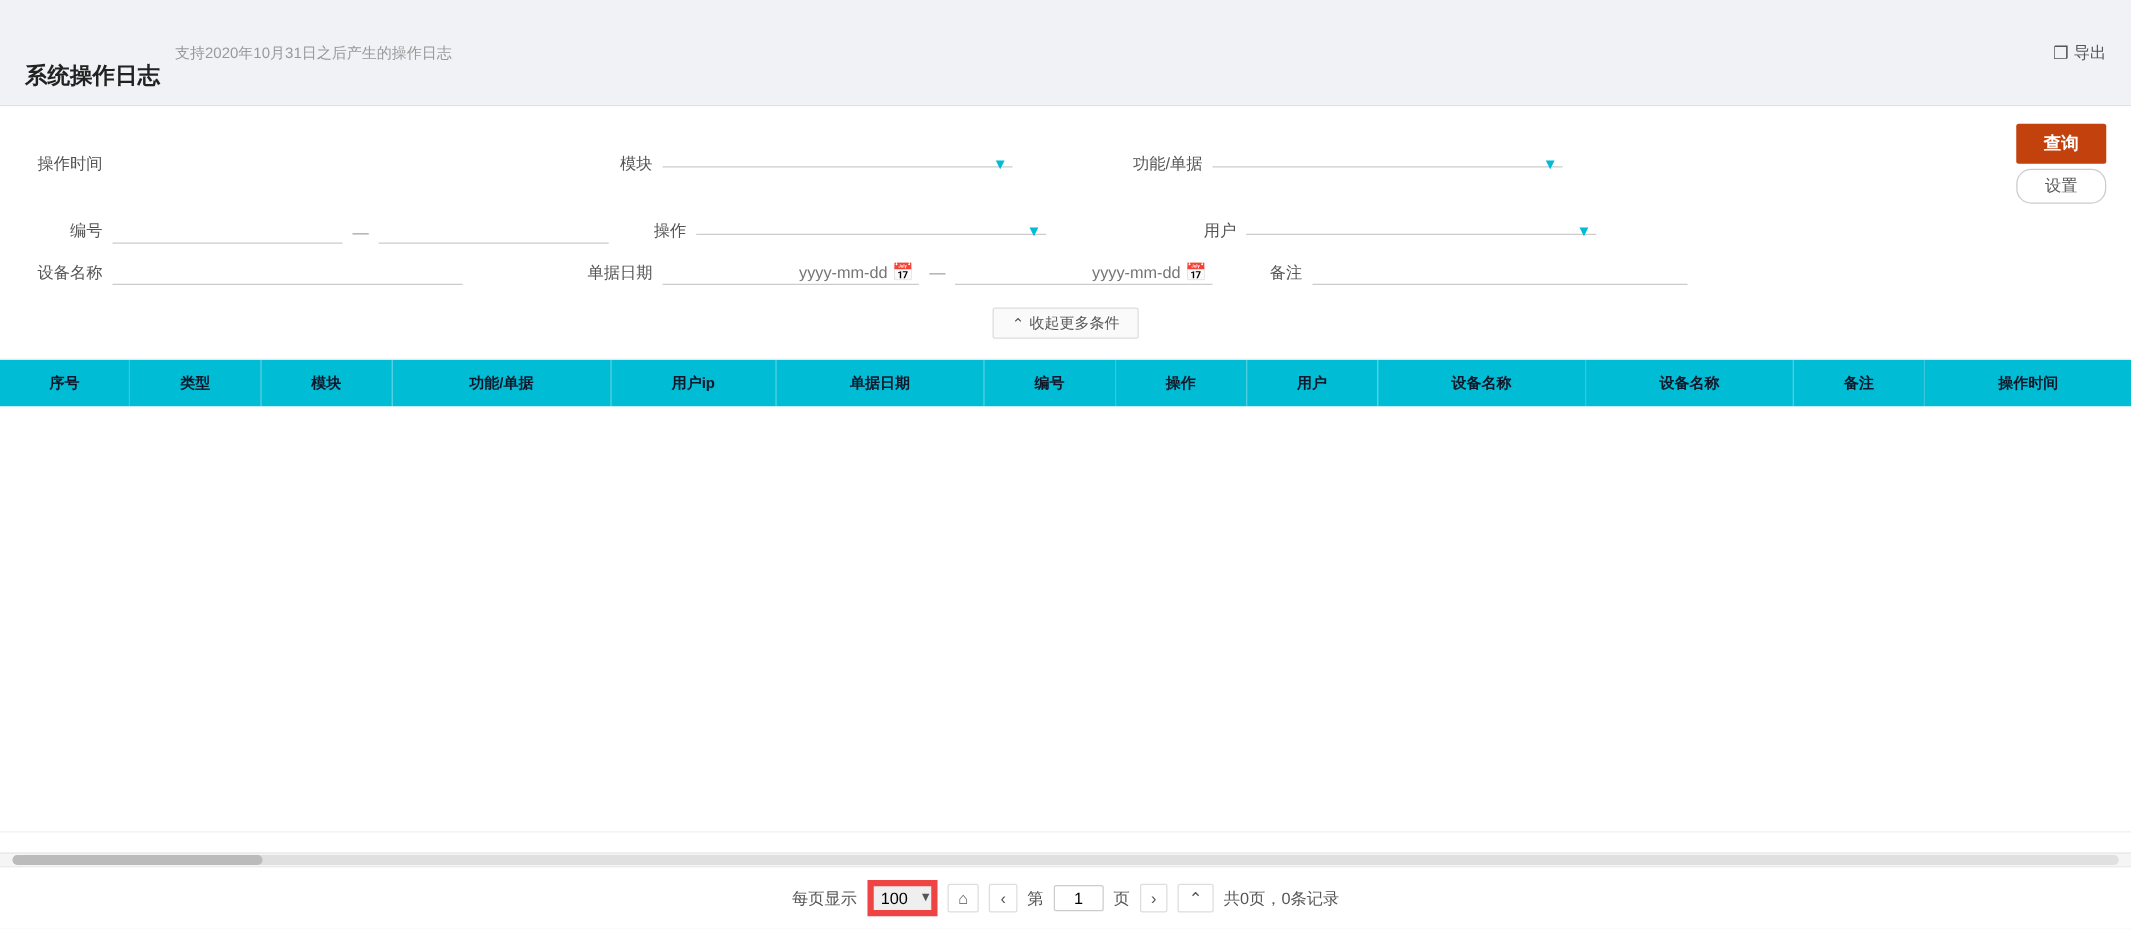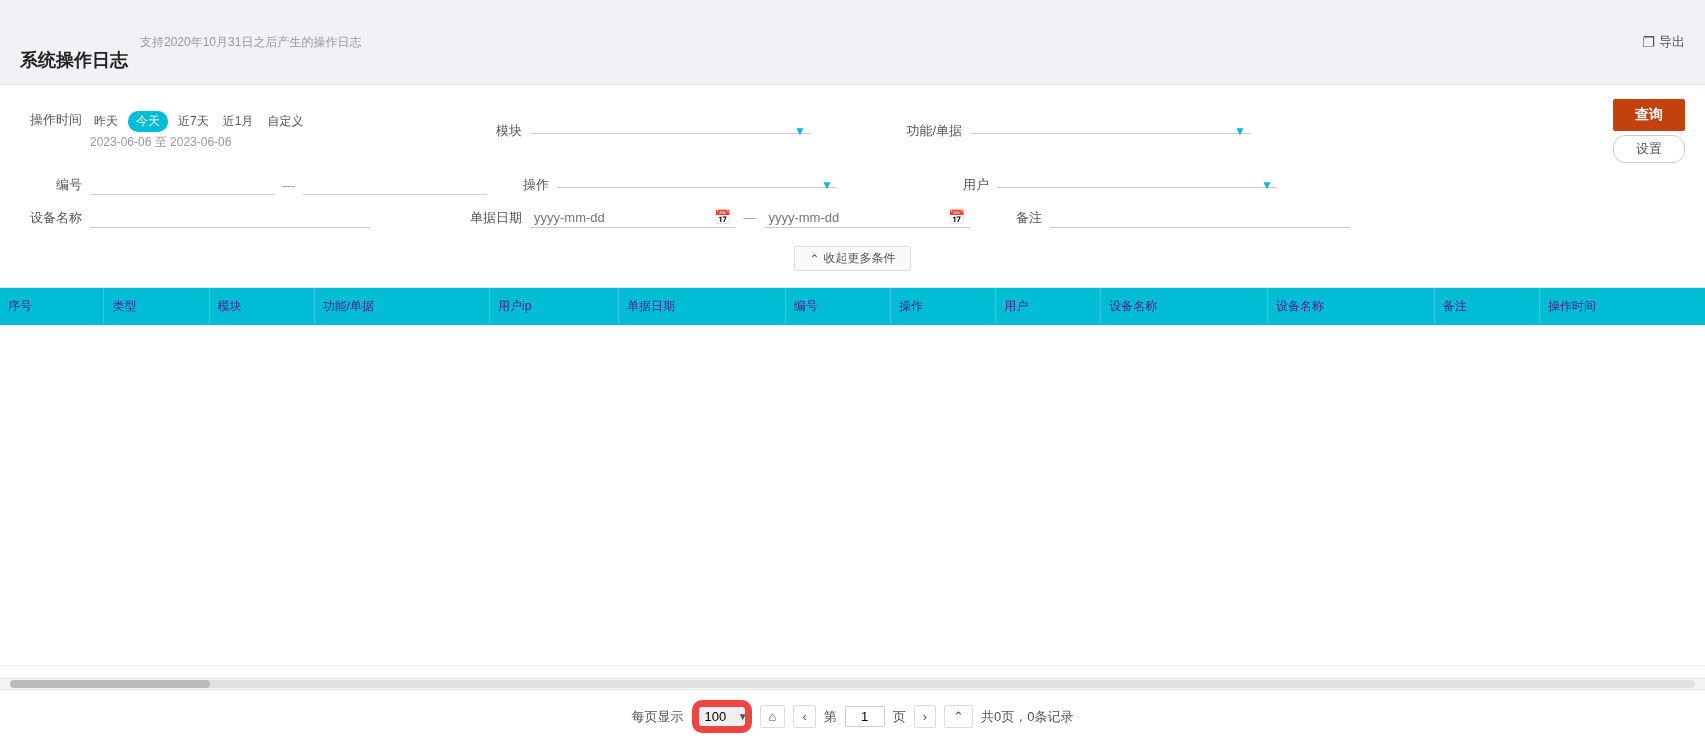--- a/index.html
+++ b/index.html
@@ -44,43 +44,43 @@
 
     
     .action-btn-group { display: flex; flex-direction: column; gap: 4px; margin-left: auto; }
     .btn-query { background: #c2410c; color: #fff; border: none; padding: 7px 22px; font-size: 14px; border-radius: 2px; cursor: pointer; font-weight: bold; }
     .btn-settings { background: #fff; color: #555; border: 1px solid #ccc; padding: 4px 22px; font-size: 13px; border-radius: 12px; cursor: pointer; }
 
     
     .table-area { flex: 1; background: #fff; margin-top: 0; }
     .data-table { width: 100%; border-collapse: collapse; }
     .data-table thead tr { background: #00bcd4; }
-    .data-table thead th { color: #4c1d95; font-size: 12px; font-weight: normal; padding: 10px 8px; text-align: left; border-right: 1px solid rgba(255,255,255,0.2); white-space: nowrap; }
+    .data-table thead th { color: #0f172a; font-size: 12px; font-weight: bold; padding: 10px 8px; text-align: center; border-right: 1px solid rgba(255,255,255,0.2); white-space: nowrap; }
     .data-table thead th:last-child { border-right: none; }
     .data-table tbody tr { border-bottom: 1px solid #f0f0f0; }
     .data-table tbody td { padding: 10px 8px; text-align: center; font-size: 12px; color: #555; }
 
     
     .scrollbar-area { height: 12px; background: #f5f5f5; border-top: 1px solid #e8e8e8; border-bottom: 1px solid #e8e8e8; display: flex; align-items: center; padding: 0; }
     .scrollbar-track { flex: 1; height: 8px; background: #e0e0e0; border-radius: 4px; margin: 0 10px; }
     .scrollbar-thumb { width: 200px; height: 8px; background: #bbb; border-radius: 4px; }
 
     
     .pagination-bar { display: flex; align-items: center; justify-content: center; padding: 10px 20px; background: #fff; gap: 8px; font-size: 13px; color: #555; }
-    .page-size-select { border: 7px solid #ef4444; border-radius: 10px; padding: 2px 18px 2px 6px; font-size: 13px; appearance: none; position: relative; cursor: pointer; }
+    .page-size-select { border: 5px solid #ef4444; border-radius: 0; padding: 2px 18px 2px 6px; font-size: 13px; appearance: none; position: relative; cursor: pointer; }
     .page-size-wrapper { position: relative; display: inline-flex; align-items: center; }
     .page-size-wrapper .chev { position: absolute; right: 4px; font-size: 10px; pointer-events: none; }
     .page-nav-btn { border: 1px solid #ddd; background: #fff; padding: 3px 8px; cursor: pointer; font-size: 13px; border-radius: 2px; color: #555; }
     .page-nav-btn:disabled { color: #ccc; cursor: default; }
     .page-input { border: 1px solid #ccc; border-radius: 2px; width: 40px; text-align: center; font-size: 13px; padding: 2px 4px; }
 
     .select-placeholder { color: #bbb; font-size: 13px; }
 
     
-    .date-input { border: none; outline: none; font-size: 13px; color: #bbb; min-width: 90px; background: transparent; }
+    .date-input { border: none; outline: none; font-size: 13px; color: #bbb; min-width: 90px; background: transparent; text-align: right; }
     .date-picker-icon { color: #00bcd4; font-size: 14px; cursor: pointer; margin-left: 4px; }
     .date-range-wrapper { display: flex; align-items: center; border-bottom: 1px solid #ccc; padding: 2px 4px; }
 
     .beizhu-input { border: none; border-bottom: 1px solid #ccc; outline: none; font-size: 13px; min-width: 300px; padding: 2px 4px; }
   </style>
 </head>
 <body>
 
 <div class="page-wrapper">
 
@@ -92,30 +92,20 @@
       <span>导出</span>
     </div>
   </div>
 
   <div class="filter-area">
 
     <div class="filter-row">
 
       <div style="display:flex; align-items:flex-start; flex: 0 0 440px;">
         <span class="filter-label">操作时间</span>
-        <div class="time-filter-group">
-          <div class="time-btns">
-            <span class="time-btn">昨天</span>
-            <span class="time-btn active">今天</span>
-            <span class="time-btn">近7天</span>
-            <span class="time-btn">近1月</span>
-            <span class="time-btn">自定义</span>
-          </div>
-          <div class="time-range">2023-06-06 至 2023-06-06</div>
-        </div>
       </div>
 
       <div style="display:flex; align-items:center; flex: 0 0 430px;">
         <span class="filter-label">模块</span>
         <div class="select-wrapper" style="min-width:280px;">
           <span class="select-placeholder"></span>
           <span class="chevron">▼</span>
         </div>
       </div>
 

